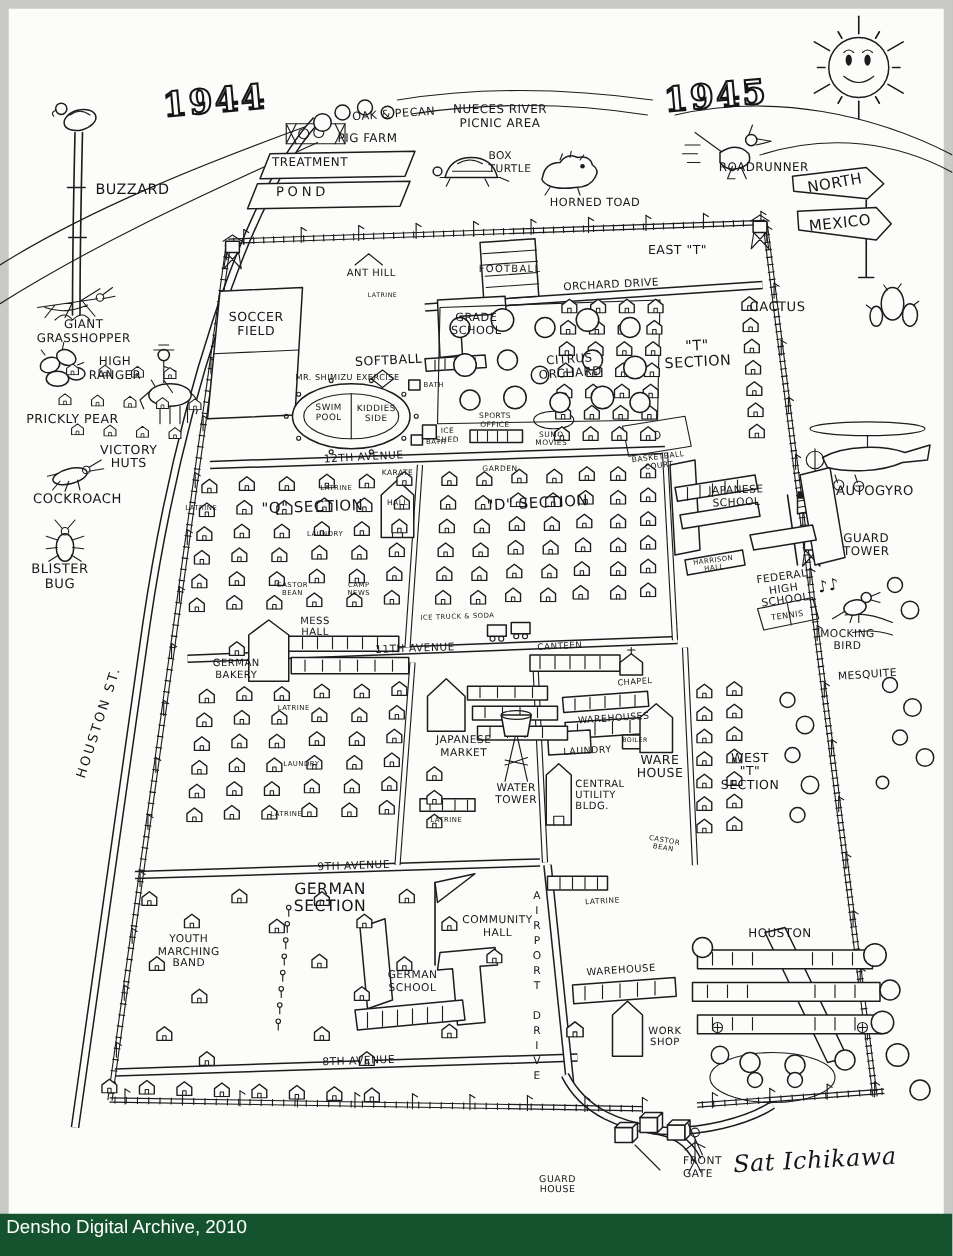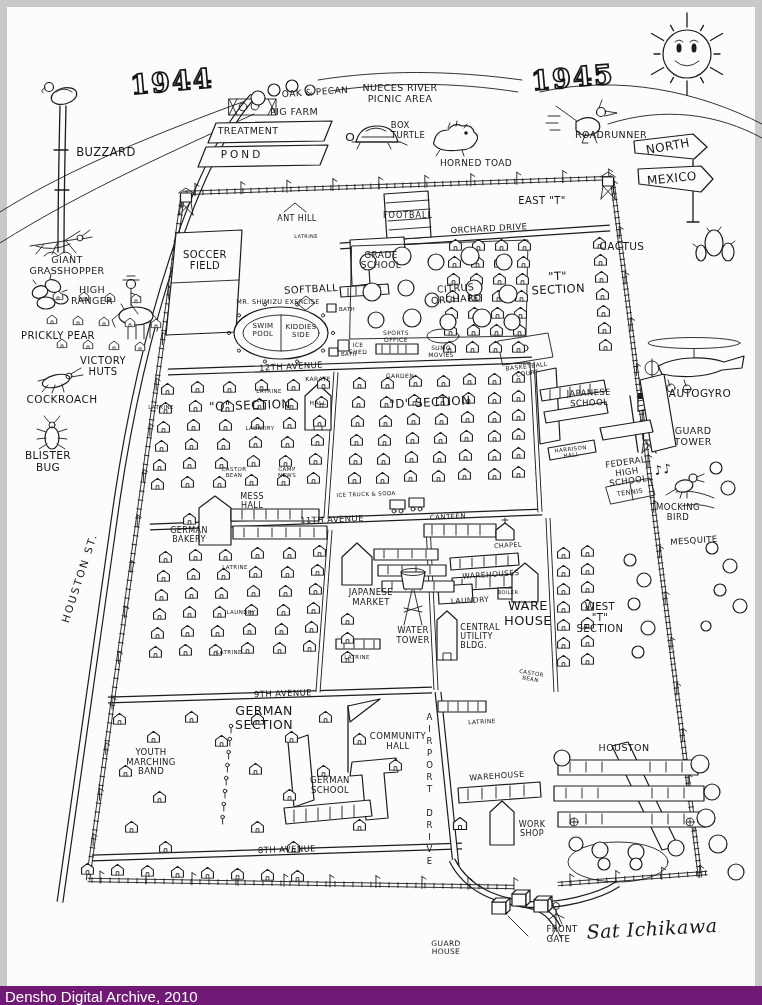--- a/index.html
+++ b/index.html
@@ -14,21 +14,21 @@
   .ri{stroke:#fcfcfa;stroke-width:4.6;fill:none}
   .ro2{stroke:#1c1c1c;stroke-width:5;fill:none}
   .ri2{stroke:#fcfcfa;stroke-width:3.2;fill:none}
   .lbl{position:absolute;color:#161616;text-align:center;white-space:pre-line;line-height:1.12;
        letter-spacing:.4px;transform:translate(-50%,-50%);z-index:3}
   .outline{font-family:"DejaVu Serif",serif;font-weight:700;color:#fdfdfb;
        -webkit-text-stroke:1.7px #151515;letter-spacing:2px;}
   .script{font-family:"DejaVu Serif",serif;font-style:italic;letter-spacing:.5px}
   .vlabel{writing-mode:vertical-rl;text-orientation:upright;transform:none;letter-spacing:2px}
   .left{text-align:left}
-  .credit-bar{position:absolute;left:0;right:0;bottom:0;height:19px;background:#701a75;color:#fff;z-index:5;
+  .credit-bar{position:absolute;left:0;right:0;bottom:0;height:34px;background:#14532d;color:#fff;z-index:5;
        font-size:15px;line-height:22px;padding-left:5px;font-family:"Liberation Sans","DejaVu Sans",sans-serif}
 </style>
 </head>
 <body>
 
 <div class="page">
 
 <svg id="art" width="762" height="1005" viewBox="0 0 762 1005">
   <defs>
     <symbol id="hut" viewBox="0 0 16 14">
@@ -1234,21 +1234,21 @@
 <span class="lbl" style="left:241px;top:612px;font-size:5.5px">LAUNDRY</span>
 <span class="lbl" style="left:229px;top:652px;font-size:5.5px">LATRINE</span>
 <span class="lbl" style="left:371px;top:598px;font-size:8.5px">JAPANESE
 MARKET</span>
 <span class="lbl" style="left:413px;top:636px;font-size:8.5px">WATER
 TOWER</span>
 <span class="lbl" style="left:357px;top:657px;font-size:5.5px">LATRINE</span>
 <span class="lbl" style="left:491px;top:575px;font-size:7.5px;transform:translate(-50%,-50%) rotate(-4deg)">WAREHOUSES</span>
 <span class="lbl" style="left:470px;top:601px;font-size:7.5px;transform:translate(-50%,-50%) rotate(-3deg)">LAUNDRY</span>
 <span class="lbl" style="left:508px;top:593px;font-size:5px">BOILER</span>
-<span class="lbl" style="left:528px;top:614px;font-size:13px">WARE
+<span class="lbl" style="left:528px;top:614px;font-size:10px">WARE
 HOUSE</span>
 <span class="lbl left" style="left:480px;top:637px;font-size:8px">CENTRAL
 UTILITY
 BLDG.</span>
 <span class="lbl" style="left:600px;top:618px;font-size:10px">WEST
 "T"
 SECTION</span>
 <span class="lbl" style="left:531px;top:676px;font-size:5.5px;transform:translate(-50%,-50%) rotate(10deg)">CASTOR
 BEAN</span>
 

